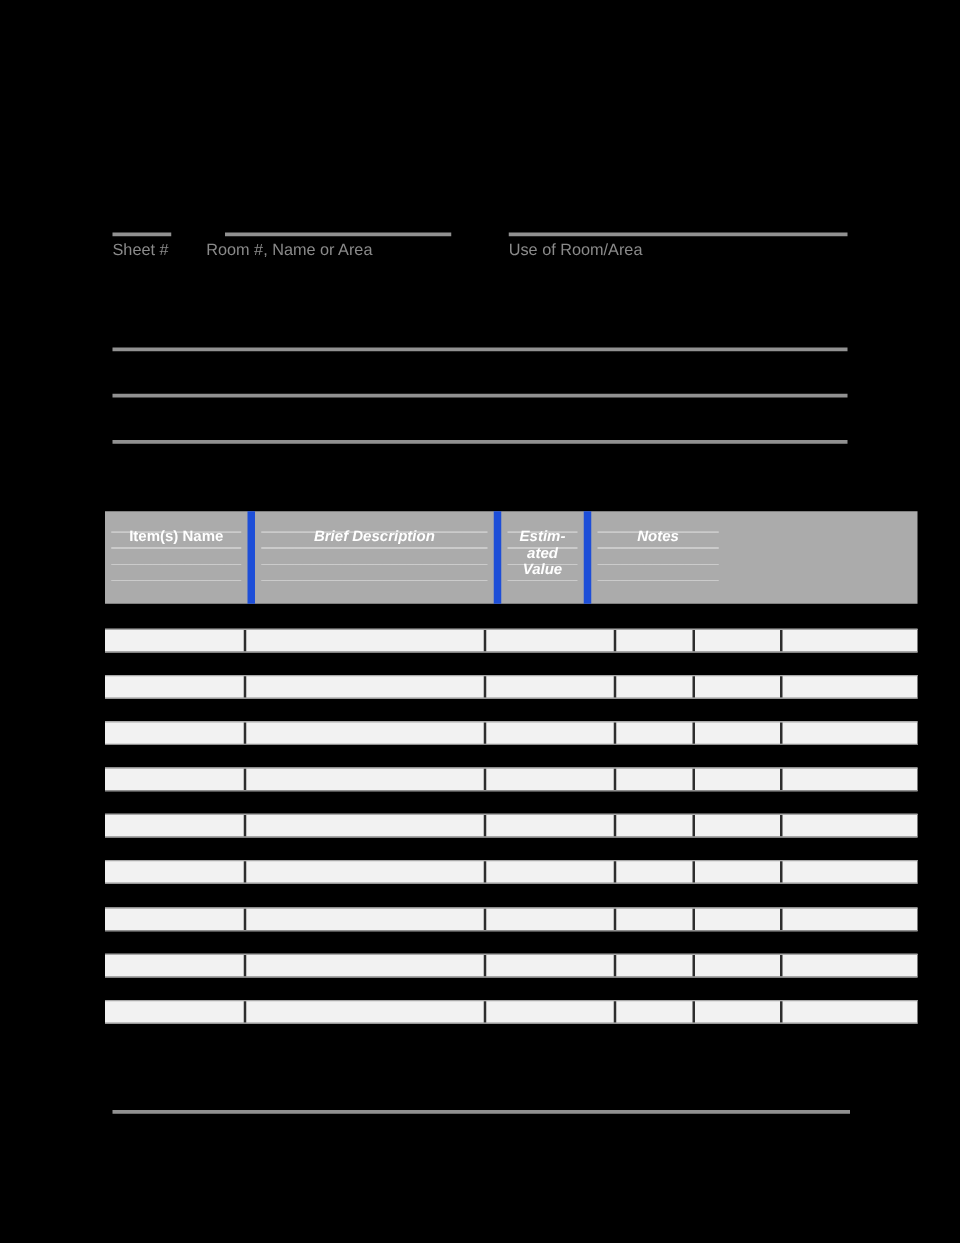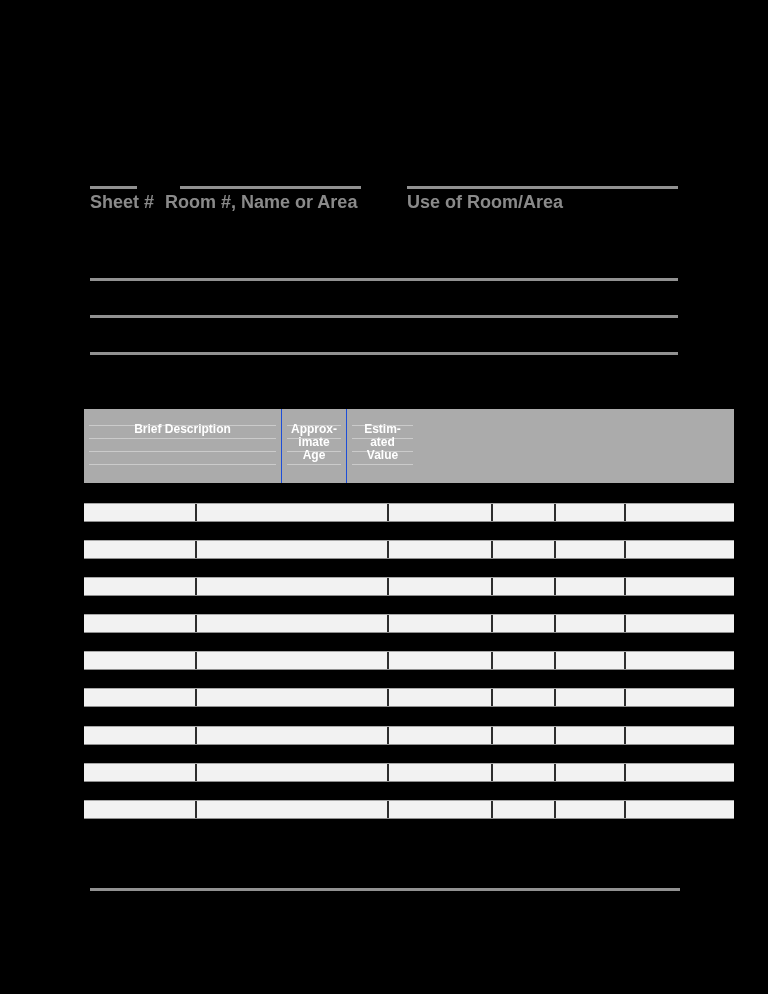--- a/index.html
+++ b/index.html
@@ -27,22 +27,22 @@
   #line-use    { left: 407px; top: 186px; width: 271px; }
   #rule-1      { left: 90px;  top: 278px; width: 588px; }
   #rule-2      { left: 90px;  top: 315px; width: 588px; }
   #rule-3      { left: 90px;  top: 352px; width: 588px; }
   #rule-bottom { left: 90px;  top: 888px; width: 590px; }
 
   
   .field-label {
     position: absolute;
     top: 192px;
-    font-size: 18px;
-    font-weight: bold;
+    font-size: 13px;
+    font-weight: normal;
     color: #8a8a8a;
     white-space: nowrap;
   }
   #label-sheet { left: 90px; }
   #label-room  { left: 165px; }
   #label-use   { left: 407px; text-align: right; }
 
   
   .thead {
     position: absolute;
@@ -74,21 +74,21 @@
   .thead .cell {
     position: relative;
     padding-top: 14px;
     text-align: center;
     font-size: 12px;
     line-height: 13px;
     font-weight: bold;
     color: #ffffff;
     white-space: pre-line;
   }
-  .thead .cell + .cell { border-left: 1px solid #1d4ed8; }
+  .thead .cell + .cell { border-left: 6px solid #1d4ed8; font-style: italic; }
   
   .thead .cell::before {
     content: "";
     position: absolute;
     left: 5px;
     right: 5px;
     top: 16px;
     height: 40px;
     background: repeating-linear-gradient(
       to bottom,
@@ -121,27 +121,26 @@
 
   <div class="field-label" id="label-sheet">Sheet #</div>
   <div class="field-label" id="label-room">Room #, Name or Area</div>
   <div class="field-label" id="label-use">Use of Room/Area</div>
 
   <div class="wline" id="rule-1"></div>
   <div class="wline" id="rule-2"></div>
   <div class="wline" id="rule-3"></div>
 
   <div class="thead">
+    <div class="cell c0"><span>Item(s) Name</span></div>
     <div class="cell c1"><span>Brief Description</span></div>
-    <div class="cell c3"><span>Approx-
-imate
-Age</span></div>
     <div class="cell c4"><span>Estim-
 ated
 Value</span></div>
+    <div class="cell c5"><span>Notes</span></div>
   </div>
 
   <div class="tbody">
       <div class="trow">
         <div class="cell c0"></div>
         <div class="cell c1"></div>
         <div class="cell c2"></div>
         <div class="cell c3"></div>
         <div class="cell c4"></div>
         <div class="cell c5"></div>

